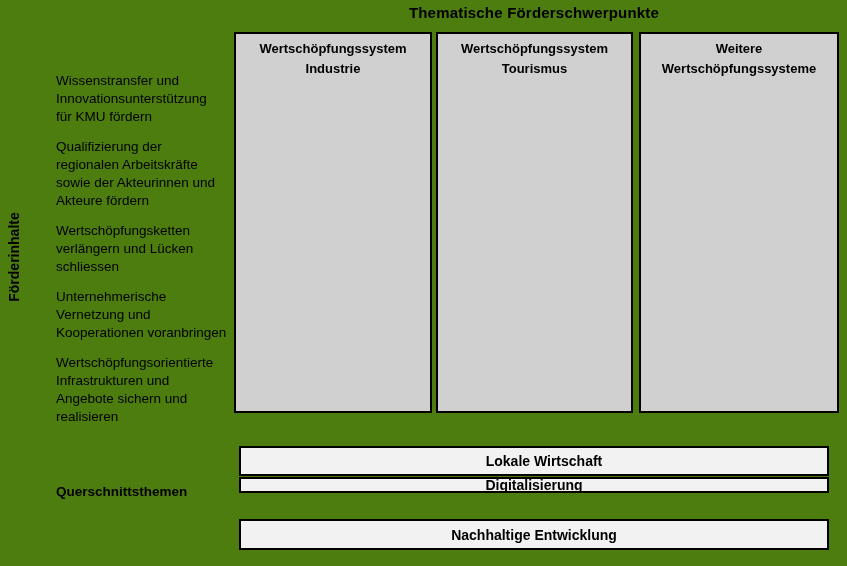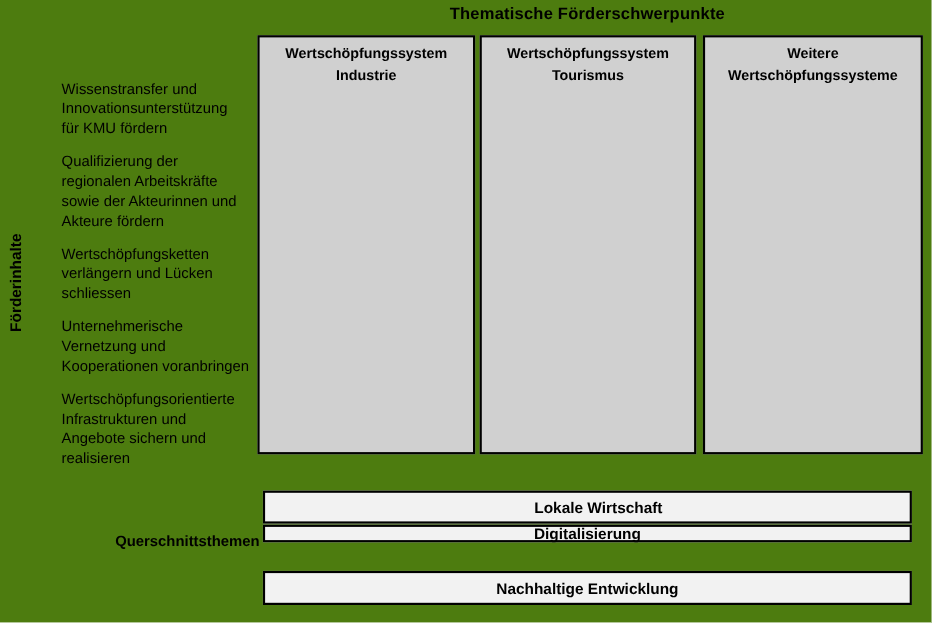--- a/index.html
+++ b/index.html
@@ -18,21 +18,21 @@
   }
 
   .funding-list{
     position:absolute;left:56px;top:72px;width:180px;
     font-size:13.5px;line-height:18px;
   }
   .funding-list .item{margin:0 0 12px 0;white-space:pre-line;}
 
   .cross-label{
     position:absolute;left:56px;top:484px;width:180px;
-    font-size:13.5px;font-weight:bold;text-align:right;
+    font-size:13.5px;font-weight:bold;
   }
 
   .col{
     position:absolute;top:32px;height:381px;
     background:#d0d0d0;border:2px solid #000;box-sizing:border-box;
   }
   .col-1{left:234px;width:198px;}
   .col-2{left:436px;width:197px;}
   .col-3{left:639px;width:200px;}
   .col .head{

